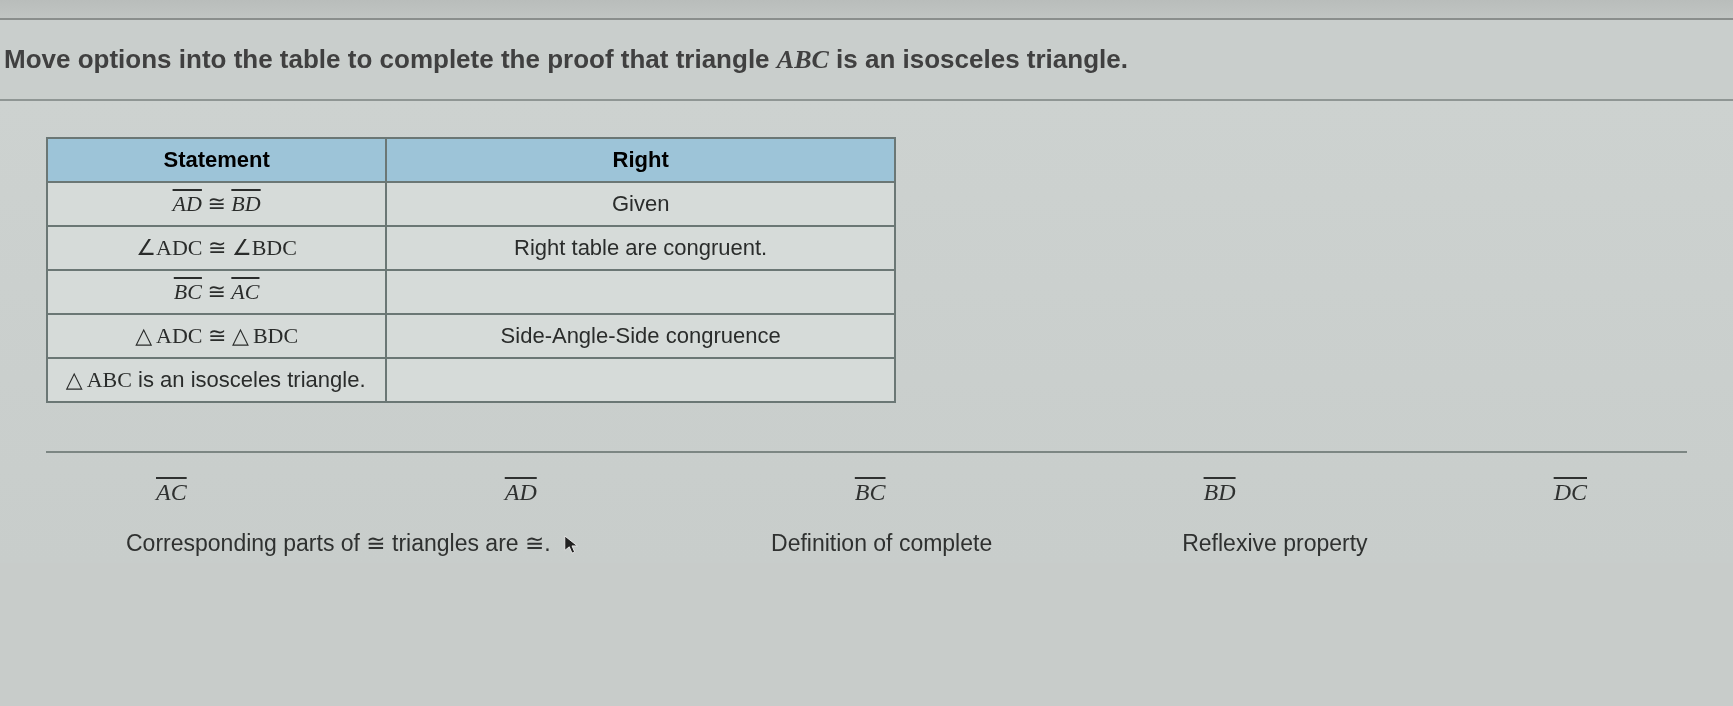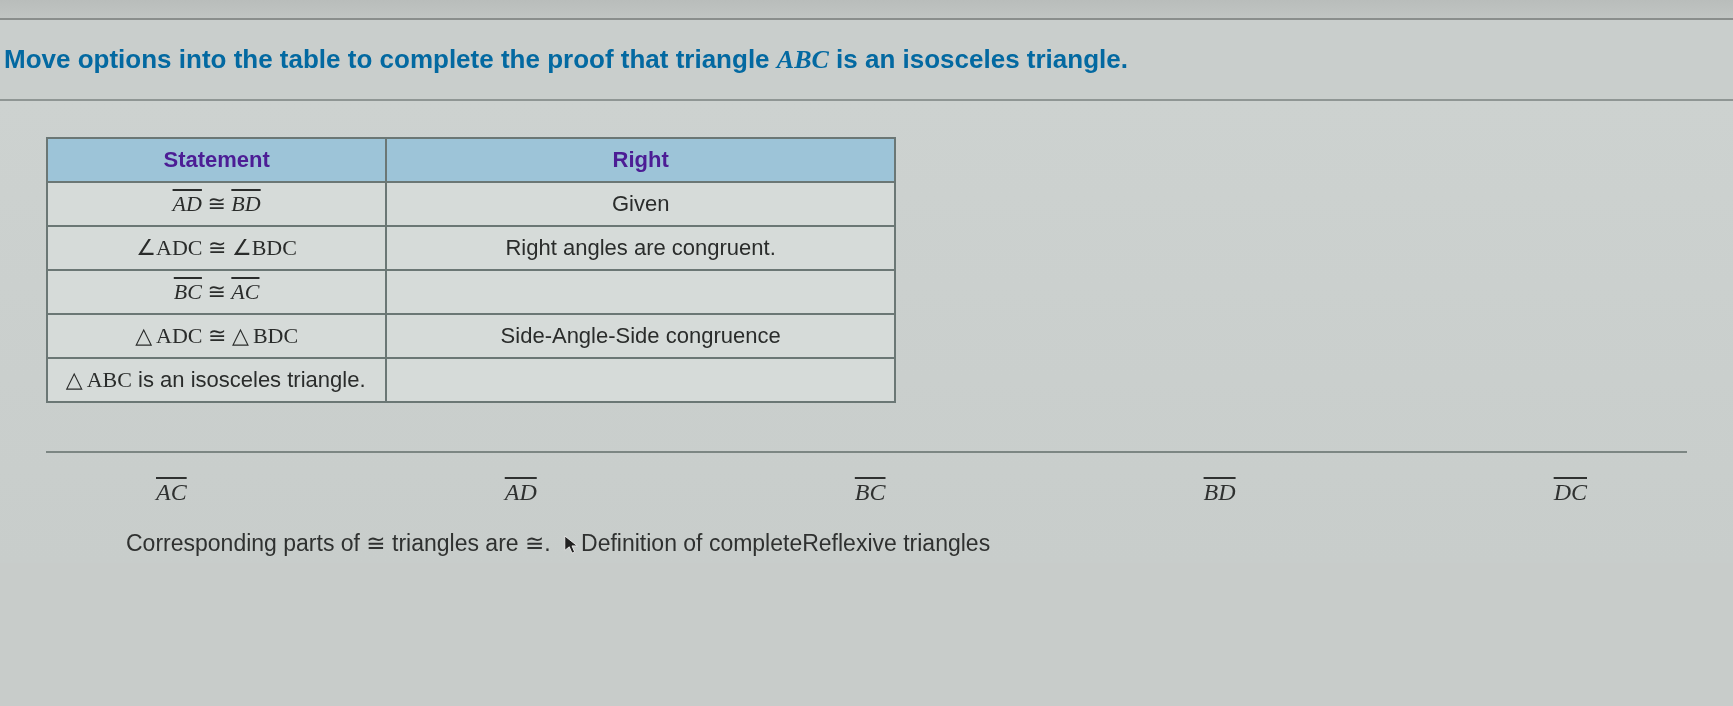--- a/index.html
+++ b/index.html
@@ -17,39 +17,39 @@
     border-bottom: 2px solid #8a8e8c;
   }
   .page {
     padding: 18px 0 0 0;
     width: 100%;
     background: #c9cecc;
   }
   .instruction {
     font-size: 26px;
     font-weight: 600;
-    color: #0369a1;
+    color: #404040;
     padding: 6px 8px 24px 4px;
     border-bottom: 2px solid #8f9694;
   }
   .instruction .math-i { font-style: italic; font-family: "Times New Roman", serif; }
   .content-wrap {
     padding: 36px 46px 0 46px;
     background: linear-gradient(#cdd2d0, #c8cdcb);
   }
   table.proof {
     border-collapse: collapse;
     width: 850px;
     background: #d6dbd9;
   }
   table.proof th {
     background: #9dc4d8;
     font-weight: 700;
     font-size: 22px;
-    color: #4c1d95;
+    color: #000000;
     padding: 8px 10px;
     border: 2px solid #6b7775;
     text-align: center;
   }
   table.proof td {
     border: 2px solid #6b7775;
     padding: 8px 10px;
     font-size: 22px;
     text-align: center;
     color: #2a2c2b;
@@ -68,21 +68,21 @@
     margin-top: 48px;
     border-top: 2px solid #7c8683;
   }
   .options-row1, .options-row2 {
     display: flex;
     align-items: center;
     padding: 12px 40px 6px 110px;
     gap: 0;
   }
   .options-row1 { justify-content: space-between; padding-right: 100px; padding-top: 26px; }
-  .options-row2 { justify-content: flex-start; padding-top: 18px; padding-left: 80px; }
+  .options-row2 { justify-content: flex-start; gap: 190px; padding-top: 18px; padding-left: 80px; }
   .opt {
     font-size: 24px;
     color: #2f3130;
     font-family: "Times New Roman", serif;
     cursor: grab;
   }
   .opt.textopt { font-family: "Segoe UI", Arial, sans-serif; font-size: 23px; }
   .cursor-icon {
     display: inline-block;
     width: 18px; height: 22px;
@@ -113,21 +113,21 @@
       </thead>
       <tbody>
         <tr>
           <td class="stmt">
             <span class="seg">AD</span><span class="cong"> ≅ </span><span class="seg">BD</span>
           </td>
           <td class="rsn">Given</td>
         </tr>
         <tr>
           <td class="stmt mathlike">∠ADC ≅ ∠BDC</td>
-          <td class="rsn">Right angles are congruent.</td>
+          <td class="rsn">Right table are congruent.</td>
         </tr>
         <tr>
           <td class="stmt">
             <span class="seg">BC</span><span class="cong"> ≅ </span><span class="seg">AC</span>
           </td>
           <td class="rsn"></td>
         </tr>
         <tr>
           <td class="stmt mathlike">
             <span class="tri">ADC</span><span class="cong"> ≅ </span><span class="tri">BDC</span>
@@ -156,17 +156,17 @@
     <div class="options-row2">
       <span class="opt textopt">
         <span>Corresponding parts of ≅ triangles are ≅.</span>
         <span class="cursor-icon">
           <svg viewBox="0 0 20 24">
               <path d="M2 2 L2 18 L7 14 L10 21 L13 20 L10 13 L16 13 Z" fill="#222" stroke="#eee" stroke-width="1"></path>
             </svg>
         </span>
       </span>
       <span class="opt textopt">Definition of complete</span>
-      <span class="opt textopt">Reflexive triangles</span>
+      <span class="opt textopt">Reflexive property</span>
     </div>
 
   </div>
 </div>
 
 </body></html>

